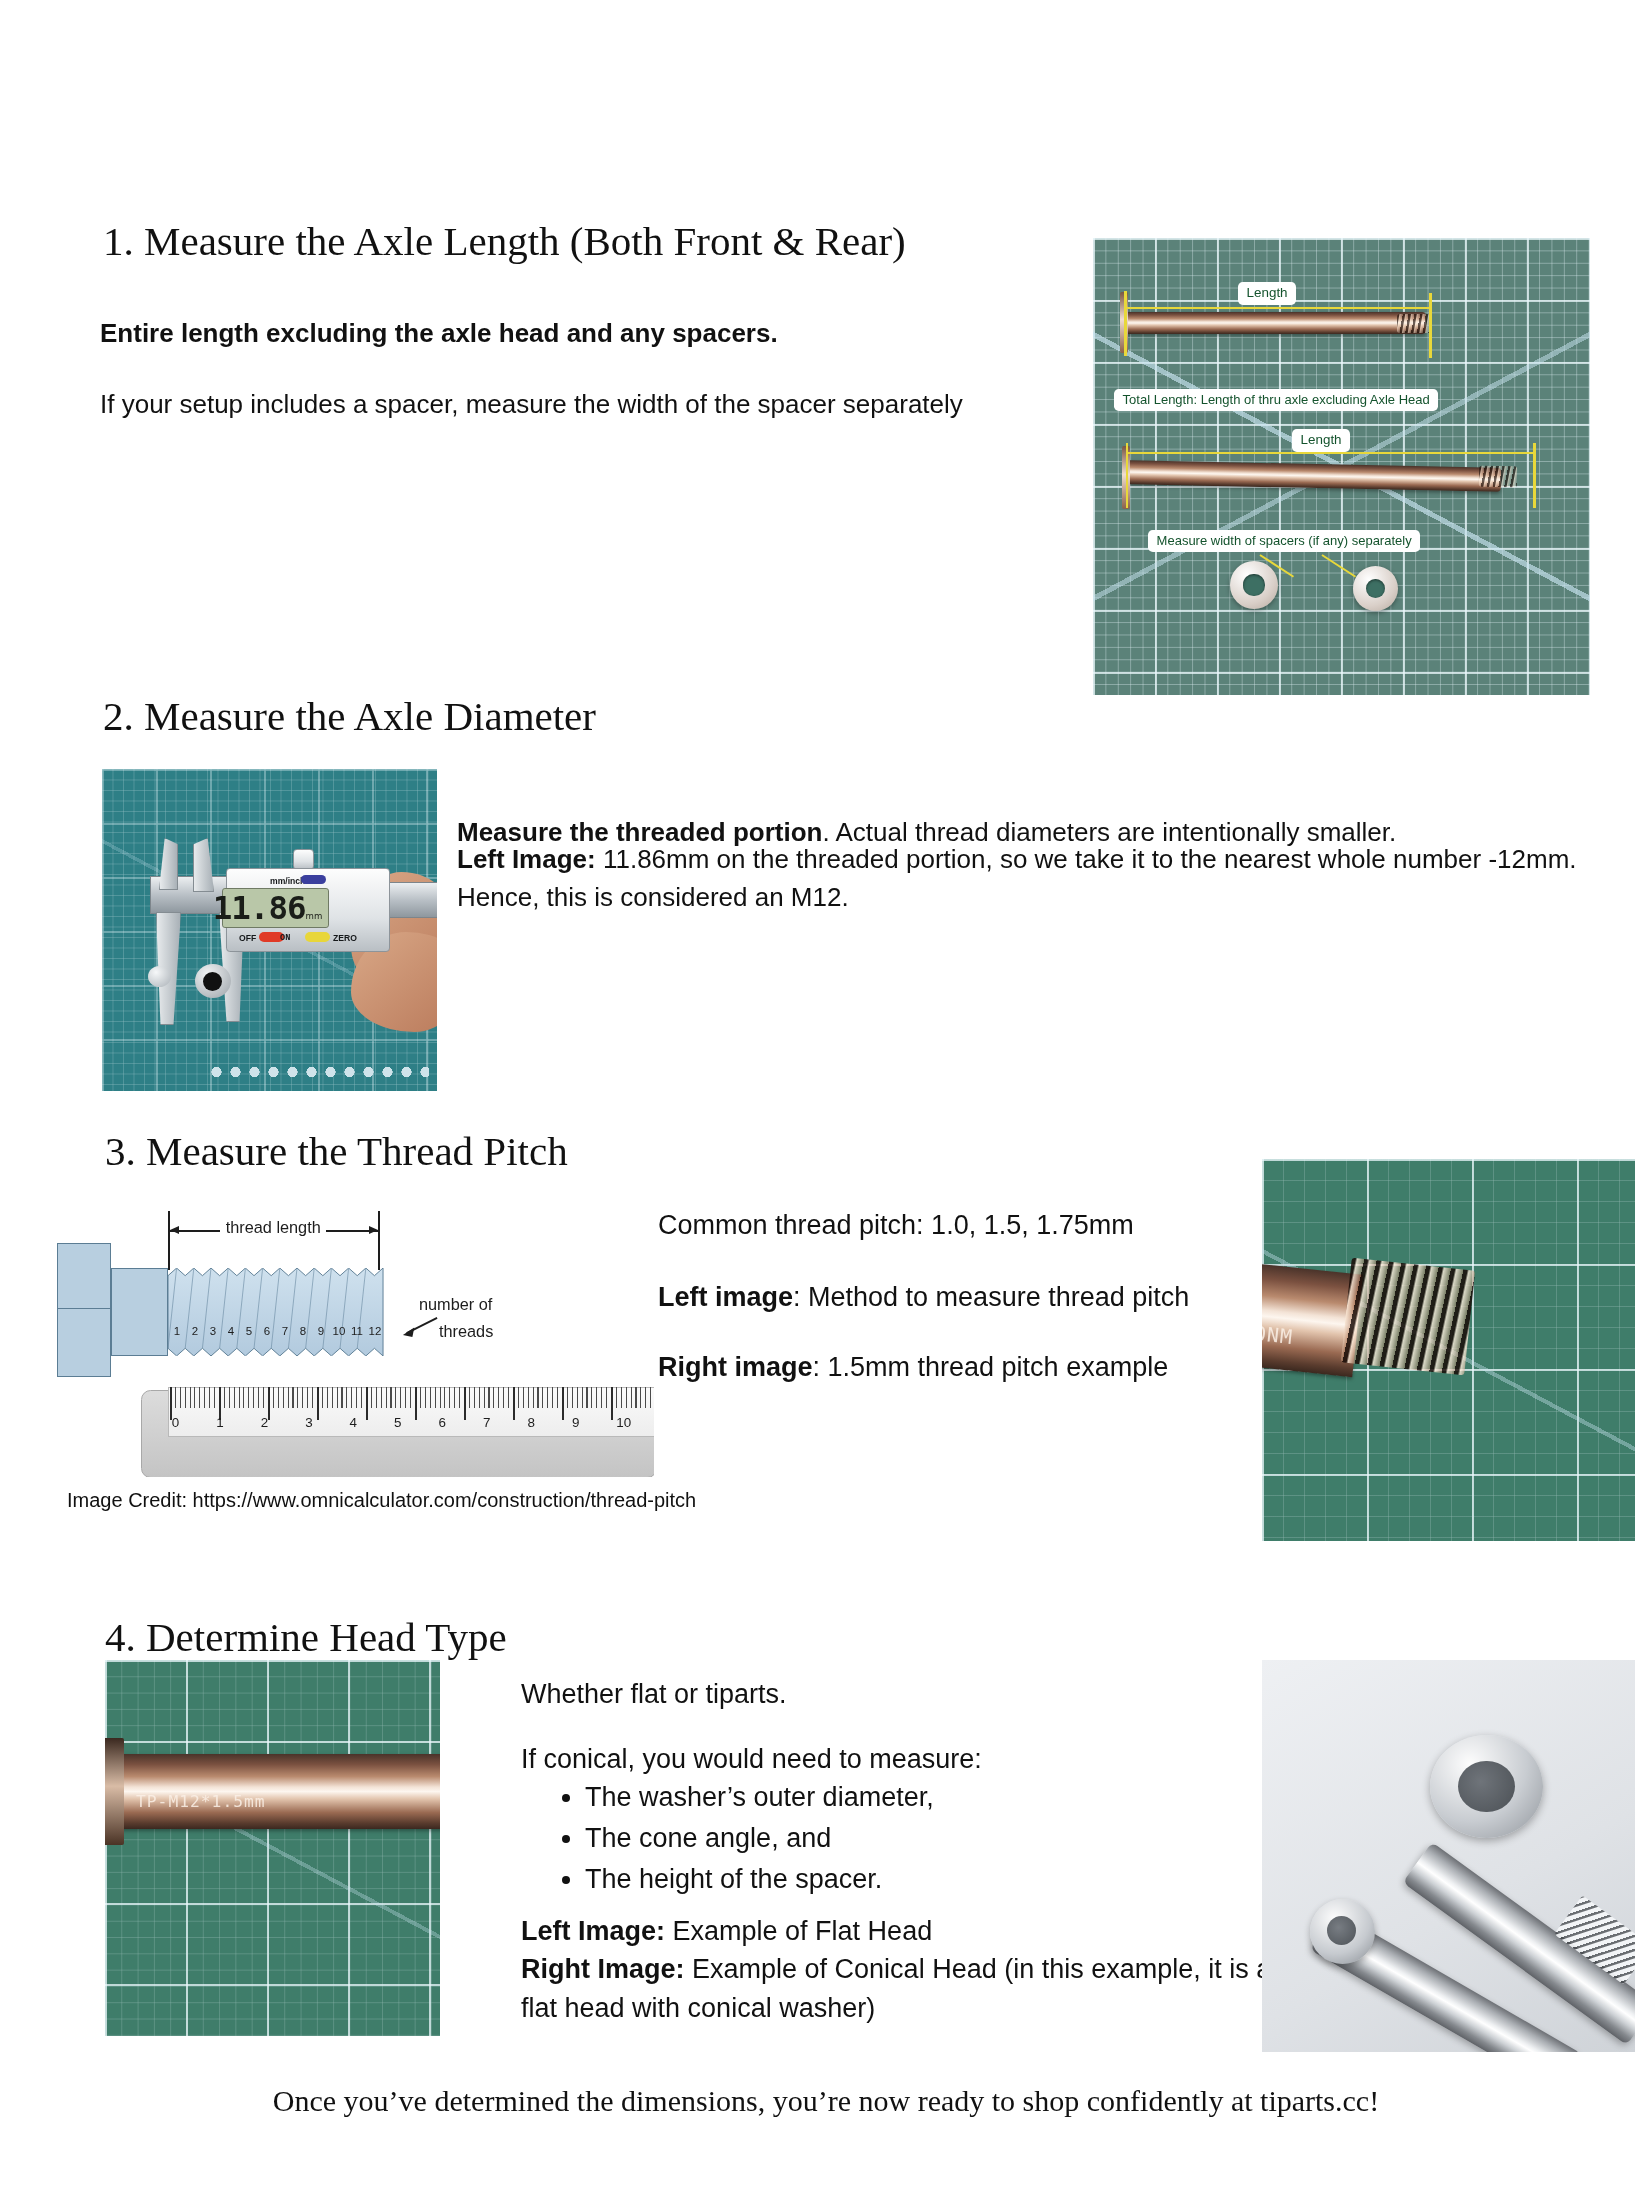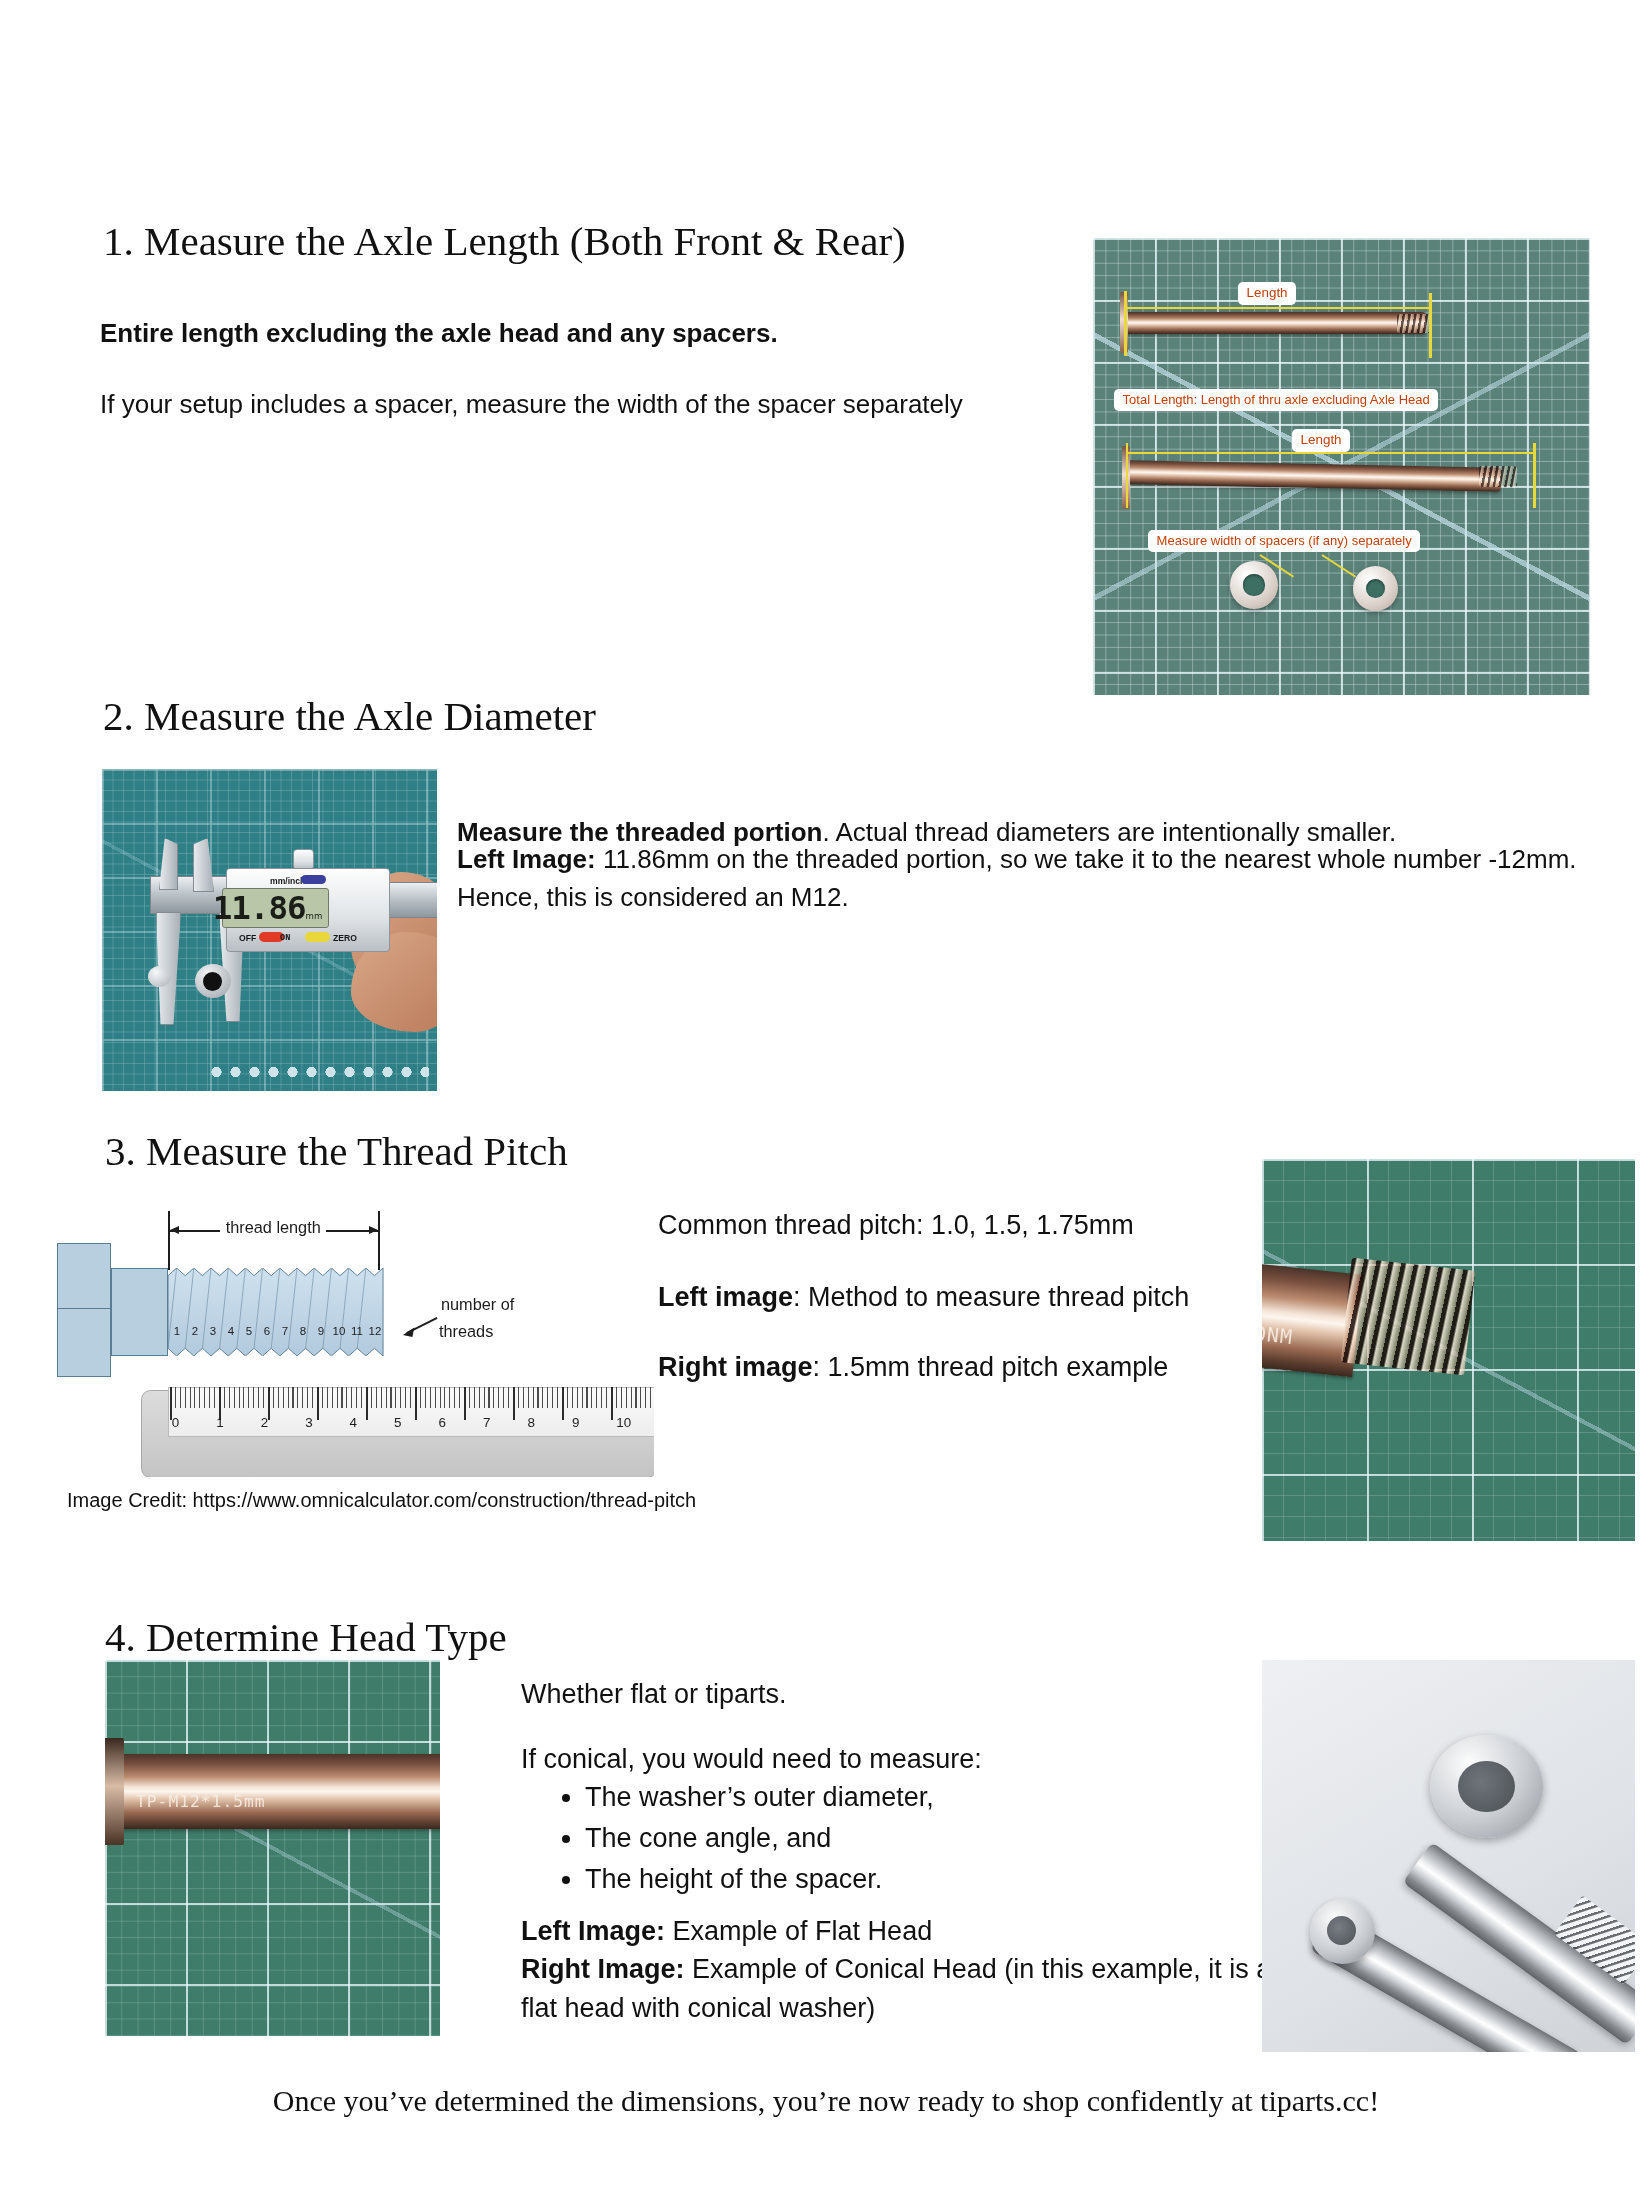--- a/index.html
+++ b/index.html
@@ -130,21 +130,21 @@
   .rod-head {
     position: absolute;
     background: linear-gradient(to bottom, #7a5644, #f0ddcf 45%, #8c6149);
     border-radius: 1.9px;
   }
   .dim-line { position: absolute; background: #e8d83a; }
   .dim-tick { position: absolute; width: 2.9px; background: #e8d83a; }
   .cap {
     position: absolute;
     background: #ffffff;
-    color: #c2410c;
+    color: #14532d;
     font-family: "Liberation Sans", sans-serif;
     border-radius: 4.8px;
     padding: 2.9px 8.6px;
     white-space: nowrap;
     line-height: 1.25;
   }
   .washer {
     position: absolute;
     border-radius: 50%;
     background: radial-gradient(circle at 35% 30%, #ffffff, #d9cfc8 62%, #b5a79d 100%);
@@ -402,21 +402,21 @@
         <span class="sch-txt" style="position:relative;font-size:11.5px;width:18px;text-align:center;">5</span>
         <span class="sch-txt" style="position:relative;font-size:11.5px;width:18px;text-align:center;">6</span>
         <span class="sch-txt" style="position:relative;font-size:11.5px;width:18px;text-align:center;">7</span>
         <span class="sch-txt" style="position:relative;font-size:11.5px;width:18px;text-align:center;">8</span>
         <span class="sch-txt" style="position:relative;font-size:11.5px;width:18px;text-align:center;">9</span>
         <span class="sch-txt" style="position:relative;font-size:11.5px;width:18px;text-align:center;">10</span>
         <span class="sch-txt" style="position:relative;font-size:11.5px;width:18px;text-align:center;">11</span>
         <span class="sch-txt" style="position:relative;font-size:11.5px;width:18px;text-align:center;">12</span>
       </div>
 
-      <div class="sch-txt" style="left:384px; top:92px; font-size:16.3px;">number of</div>
+      <div class="sch-txt" style="left:362px; top:92px; font-size:16.3px;">number of</div>
       <div class="sch-txt" style="left:382px; top:119px; font-size:16.3px;">threads</div>
       <svg style="position:absolute;left:344px;top:111px;" width="38" height="25" viewBox="0 0 40 26">
         <path d="M38,4 L6,20" stroke="#1d1d1d" stroke-width="2" fill="none"></path>
         <path d="M2,22 L14,14 L12,24 Z" fill="#1d1d1d"></path>
       </svg>
 
       <div class="ruler-body" style="left:84px; top:187px; width:516px; height:88px;"></div>
       <div class="ruler" style="left:111px; top:184px; width:489px; height:50px;"></div>
       <div style="position:absolute;left:113px;top:184px;width:486px;height:21px;
            background-image:repeating-linear-gradient(to right,#4b4b4b 0 1px,transparent 1px 4.9px);"></div>

